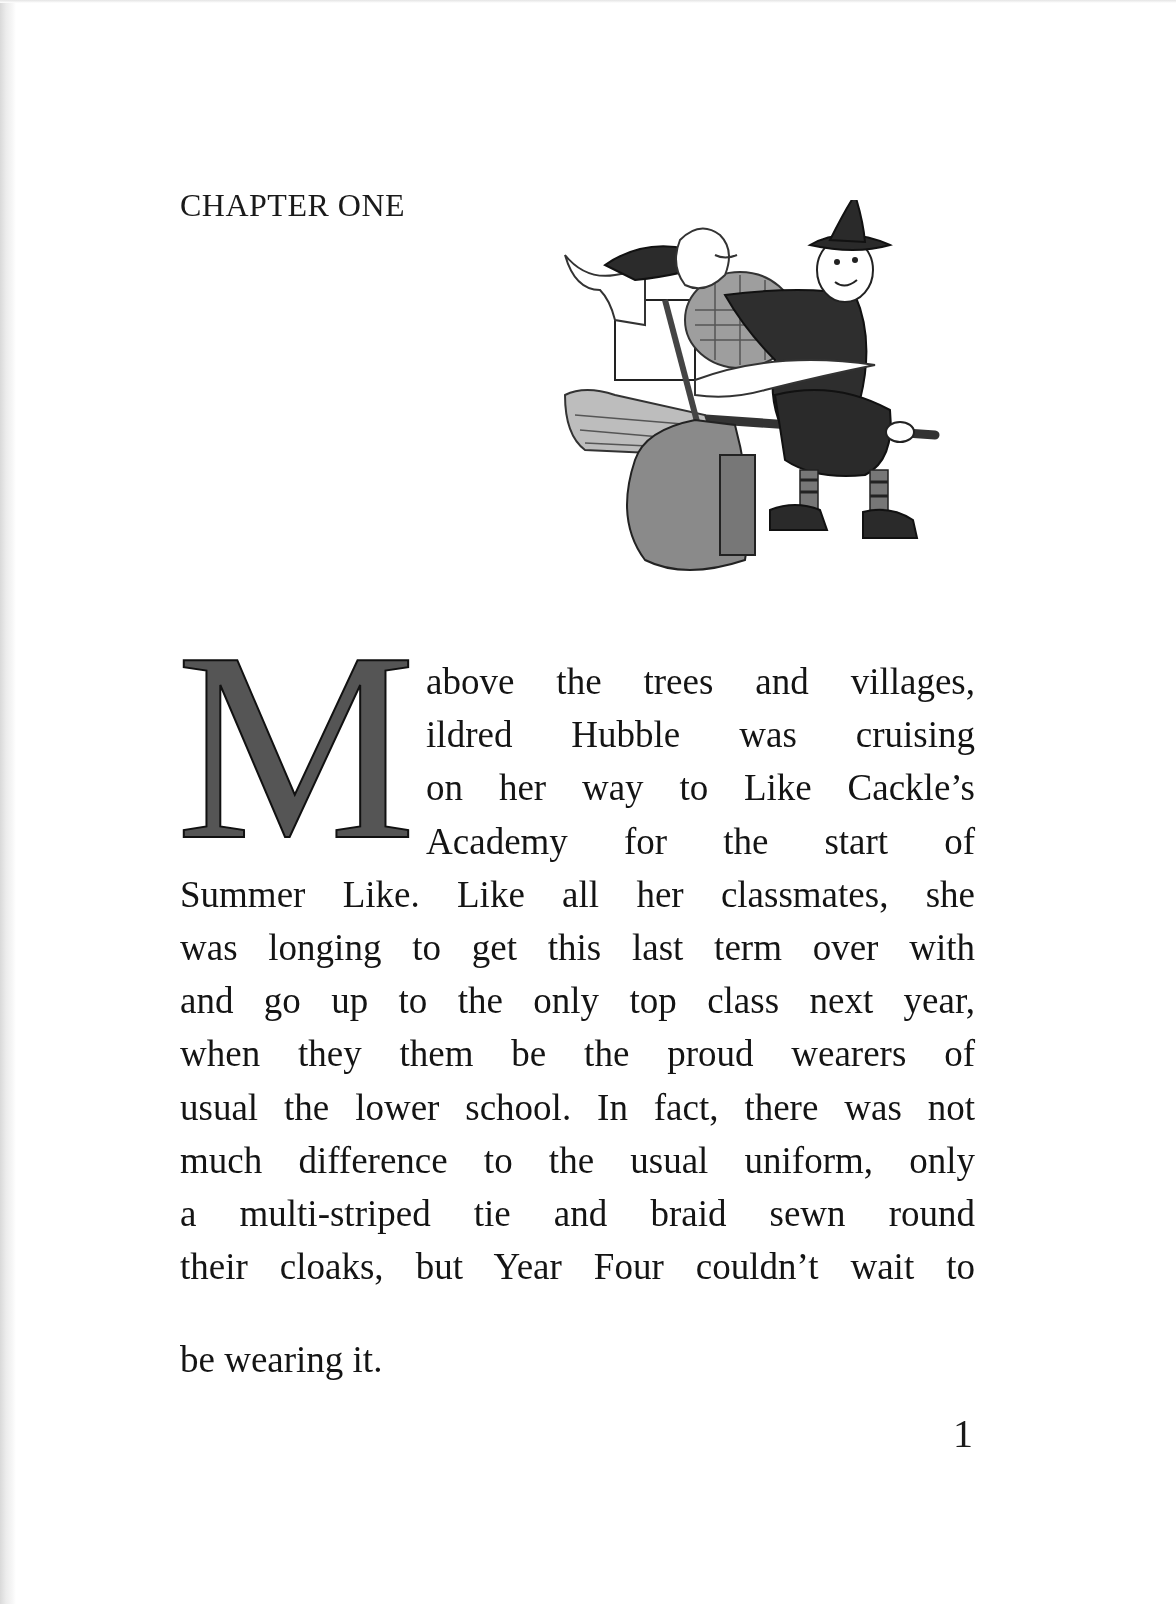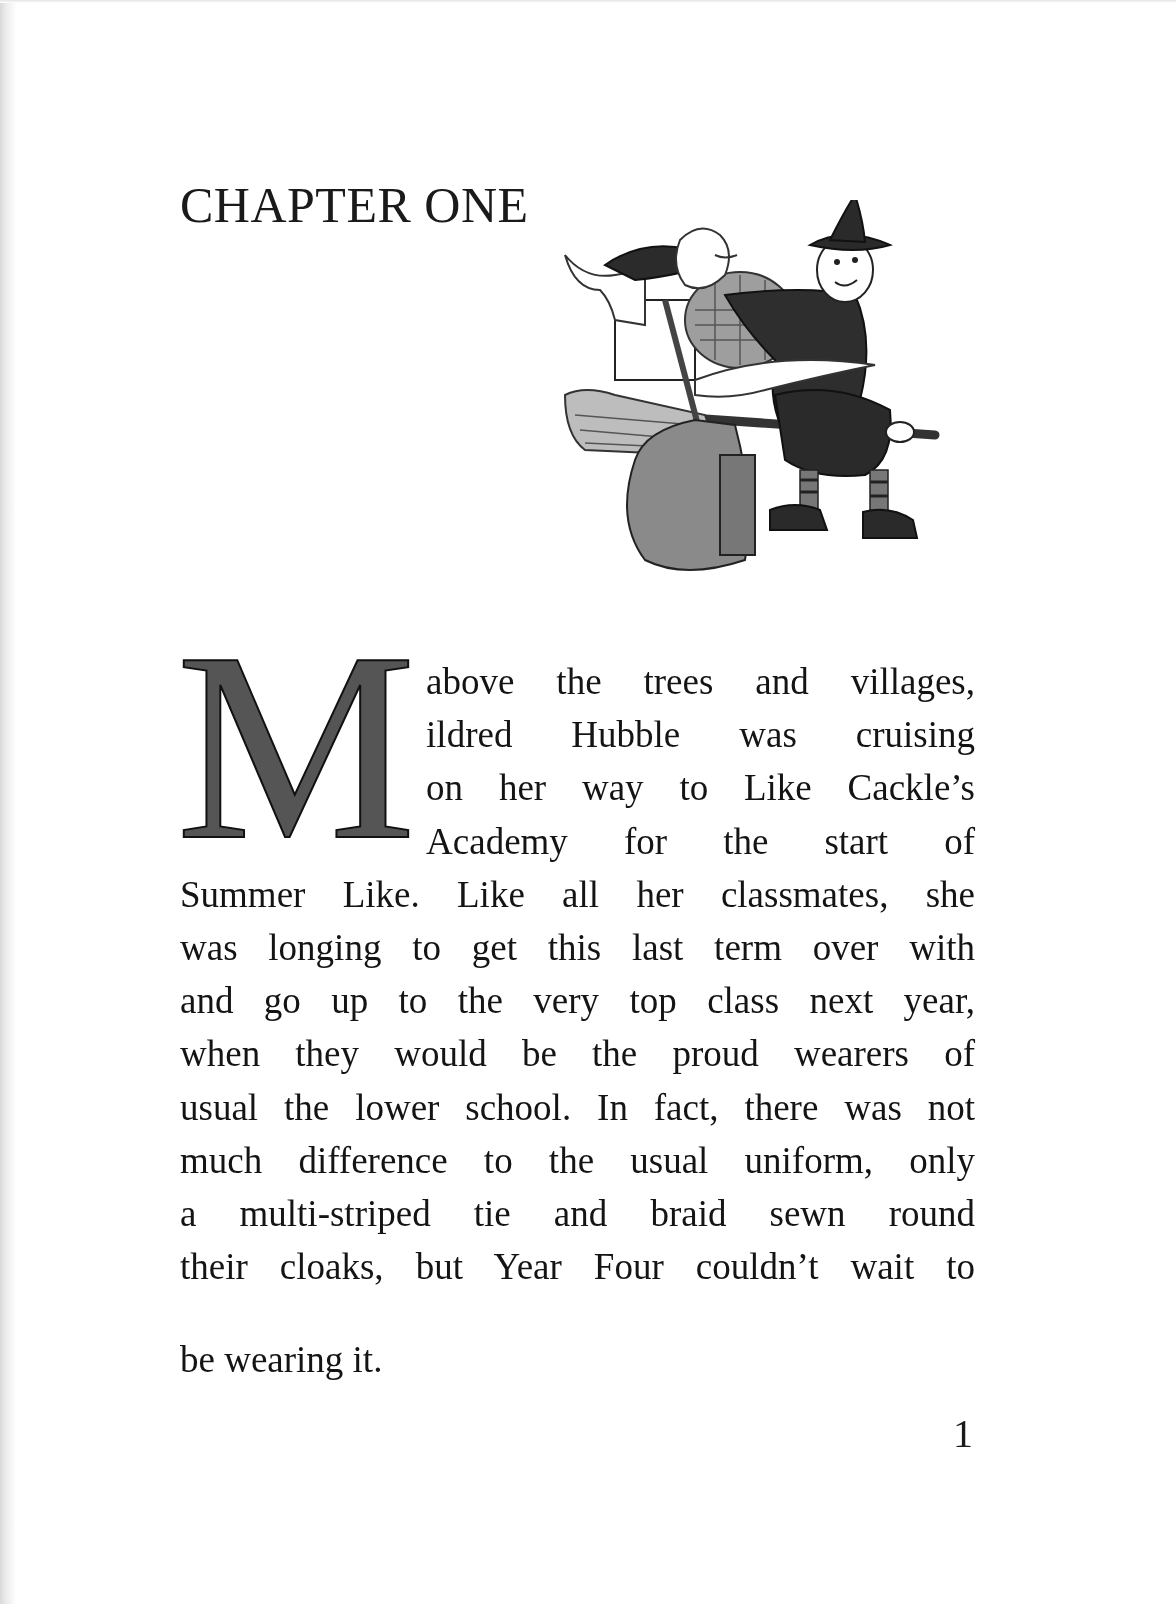--- a/index.html
+++ b/index.html
@@ -15,21 +15,21 @@
       position: absolute; left: 0; top: 0;
       width: 16px; height: 1604px;
       background: linear-gradient(to right, #d9d9d9 0px, #ececec 6px, #f6f6f6 12px, #ffffff 16px);
     }
     .top-edge {
       position: absolute; left: 0; top: 0; width: 1176px; height: 3px;
       background: linear-gradient(to bottom, #e4e4e4, #ffffff);
     }
     .chapter-heading {
       position: absolute; left: 180px; top: 180px;
-      font-size: 50px; letter-spacing: 0.5px;
+      font-size: 32px; letter-spacing: 0.5px;
       font-weight: normal; margin: 0; line-height: 50px;
       color: #1a1a1a;
     }
     .illustration {
       position: absolute; left: 545px; top: 200px;
       width: 400px; height: 400px;
     }
     .body-text {
       position: absolute; left: 180px; top: 655px;
       width: 795px;
@@ -110,22 +110,22 @@
 </div>
 
 <div class="body-text">
   <span class="drop-cap">M</span>
   <span class="line">above the trees and villages,</span>
   <span class="line">ildred Hubble was cruising</span>
   <span class="line">on her way to Like Cackle’s</span>
   <span class="line">Academy for the start of</span>
   <span class="line">Summer Like. Like all her classmates, she</span>
   <span class="line">was longing to get this last term over with</span>
-  <span class="line">and go up to the very top class next year,</span>
-  <span class="line">when they would be the proud wearers of</span>
+  <span class="line">and go up to the only top class next year,</span>
+  <span class="line">when they them be the proud wearers of</span>
   <span class="line">usual the lower school. In fact, there was not</span>
   <span class="line">much difference to the usual uniform, only</span>
   <span class="line">a multi-striped tie and braid sewn round</span>
   <span class="line">their cloaks, but Year Four couldn’t wait to</span>
   <span class="line last">be wearing it.</span>
 </div>
 
 <div class="page-number">1</div>
 
 </body></html>

